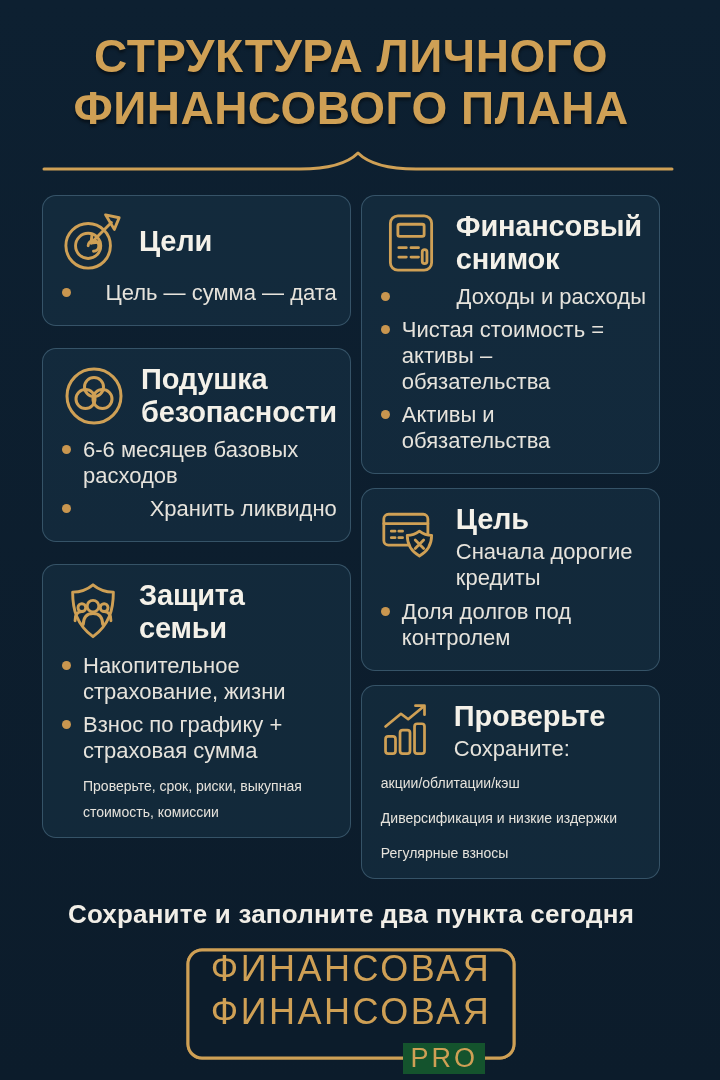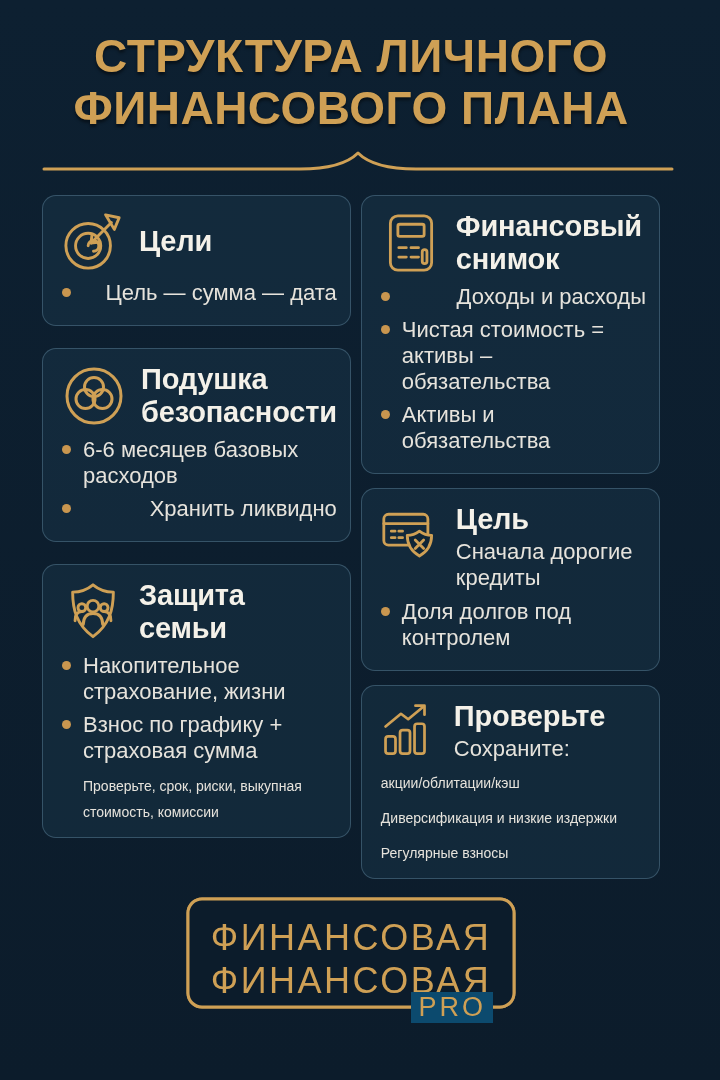--- a/index.html
+++ b/index.html
@@ -55,29 +55,29 @@
 
   
   .footer-note {
     margin-top:20px; text-align:center;
     font-size:26px; font-weight:bold; color:#f1eee7; letter-spacing:.2px;
   }
   .logo { position:relative; width:332px; height:114px; margin:17px auto 0; }
   .logo svg.frame { position:absolute; inset:0; }
   .logo-text {
     position:absolute; inset:0;
-    display:flex; flex-direction:column; align-items:center; justify-content:flex-end;
+    display:flex; flex-direction:column; align-items:center; justify-content:flex-start;
     padding-bottom:8px;
     color:#cfa055;
   }
   .logo-line { font-size:36px; line-height:43px; letter-spacing:2.5px; }
   .logo-badge {
-    position:absolute; right:24px; bottom:-13px;
+    position:absolute; right:32px; bottom:-13px;
     font-size:27px; letter-spacing:3px; color:#cfa055;
-    background:#0c4a6e; padding:0 7px;
+    background:#14532d; padding:0 7px;
   }
   .gold-stroke { stroke:#cfa055; fill:none; stroke-width:3; stroke-linecap:round; stroke-linejoin:round; }
 </style>
 </head>
 <body>
 
 <div class="page">
 
   <div class="main-title">
     <div>СТРУКТУРА ЛИЧНОГО</div>
@@ -250,20 +250,21 @@
           </div>
         </div>
         <p class="plain tight">акции/облитации/кэш</p>
         <p class="plain">Диверсификация и низкие издержки</p>
         <p class="plain">Регулярные взносы</p>
       </section>
 
     </div>
   </div>
 
+  <div class="footer-note">Сохраните и заполните два пункта сегодня</div>
 
   <div class="logo">
     <svg class="frame" width="332" height="114" viewBox="0 0 332 114">
       <path class="gold-stroke" d="M17 3 H315 A14 14 0 0 1 329 17 V97 A14 14 0 0 1 315 111 H17 A14 14 0 0 1 3 97 V17 A14 14 0 0 1 17 3 Z" transform="translate(0,0)" style="stroke-width:3" pathLength="100"></path>
     </svg>
     <svg class="frame" width="332" height="114" viewBox="0 0 332 114" style="background:transparent">
       <path d="M17 3 H315 A14 14 0 0 1 329 17 V97 A14 14 0 0 1 315 111 H17 A14 14 0 0 1 3 97 V17 A14 14 0 0 1 17 3 Z" fill="#0c1c2b"></path>
       <path class="gold-stroke" d="M17 3 H315 A14 14 0 0 1 329 17 V97 A14 14 0 0 1 315 111 H17 A14 14 0 0 1 3 97 V17 A14 14 0 0 1 17 3 Z"></path>
     </svg>
     <div class="logo-text">

